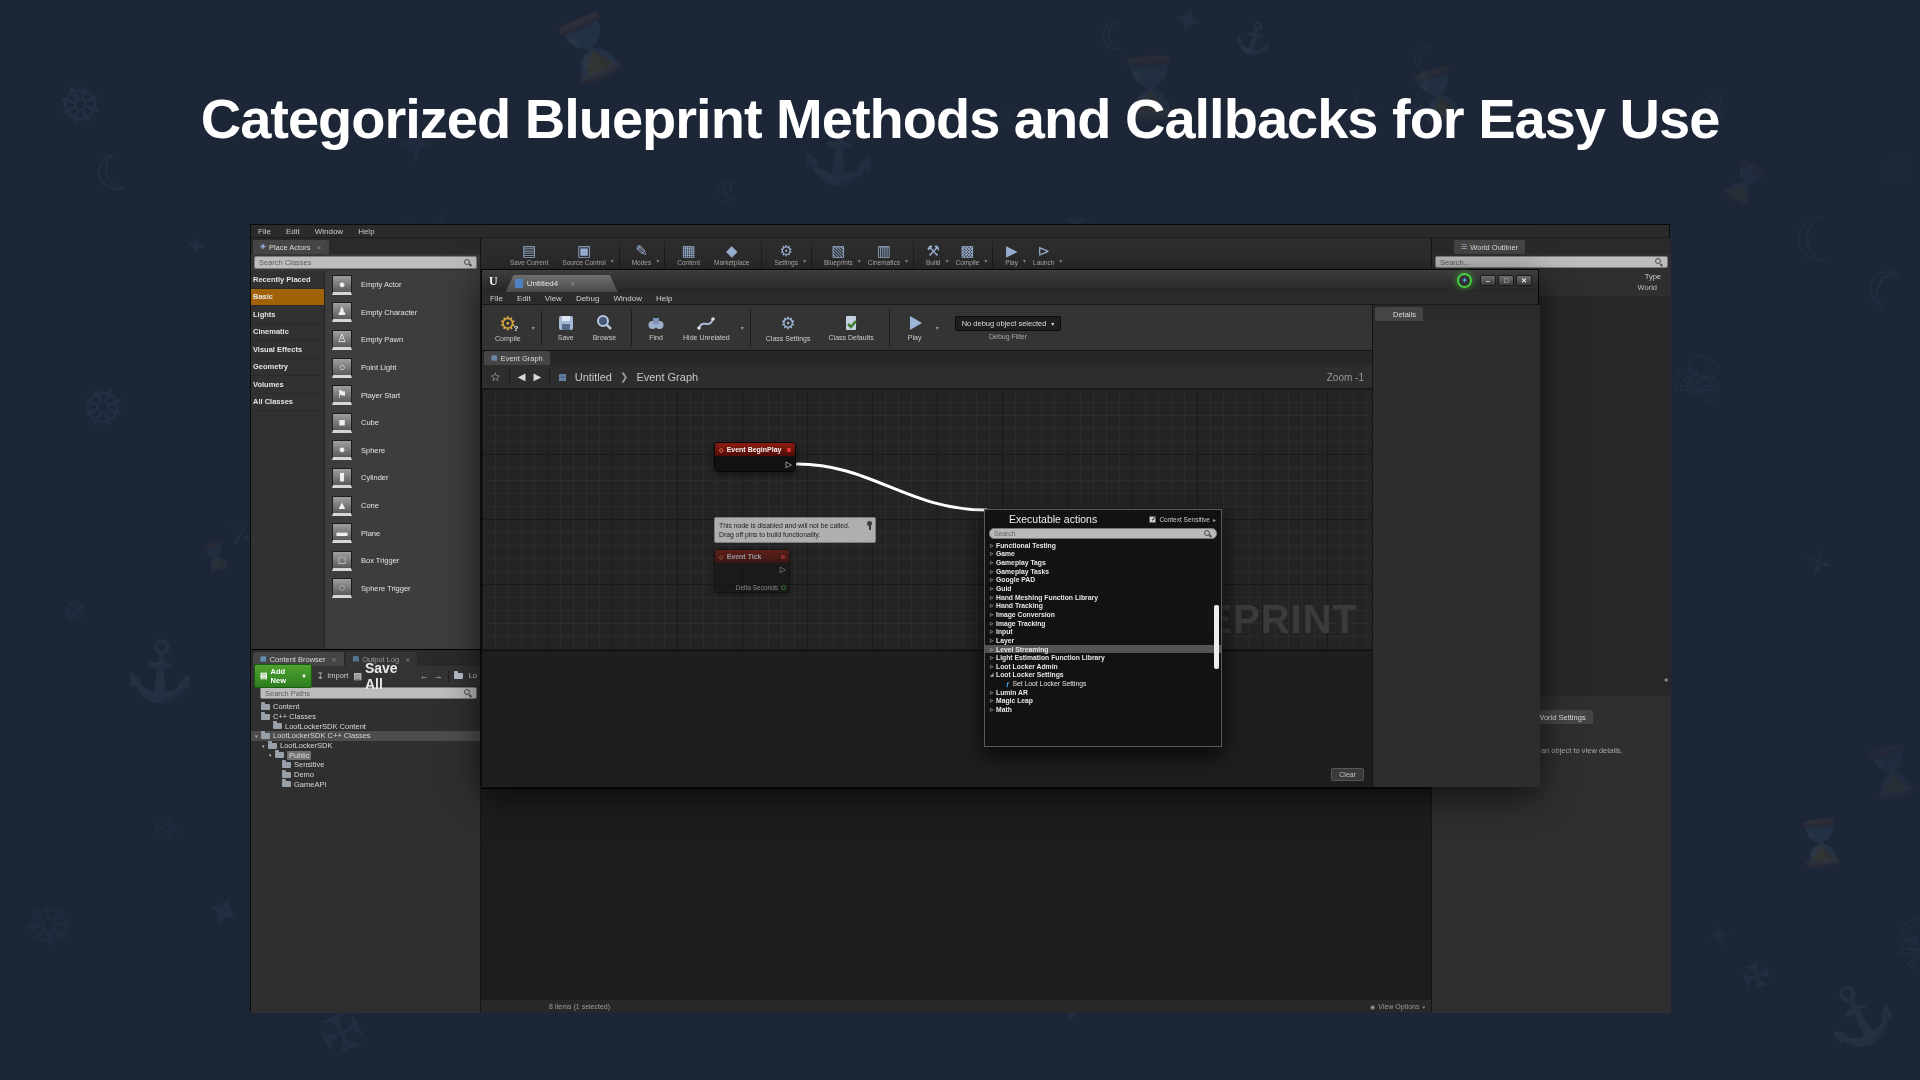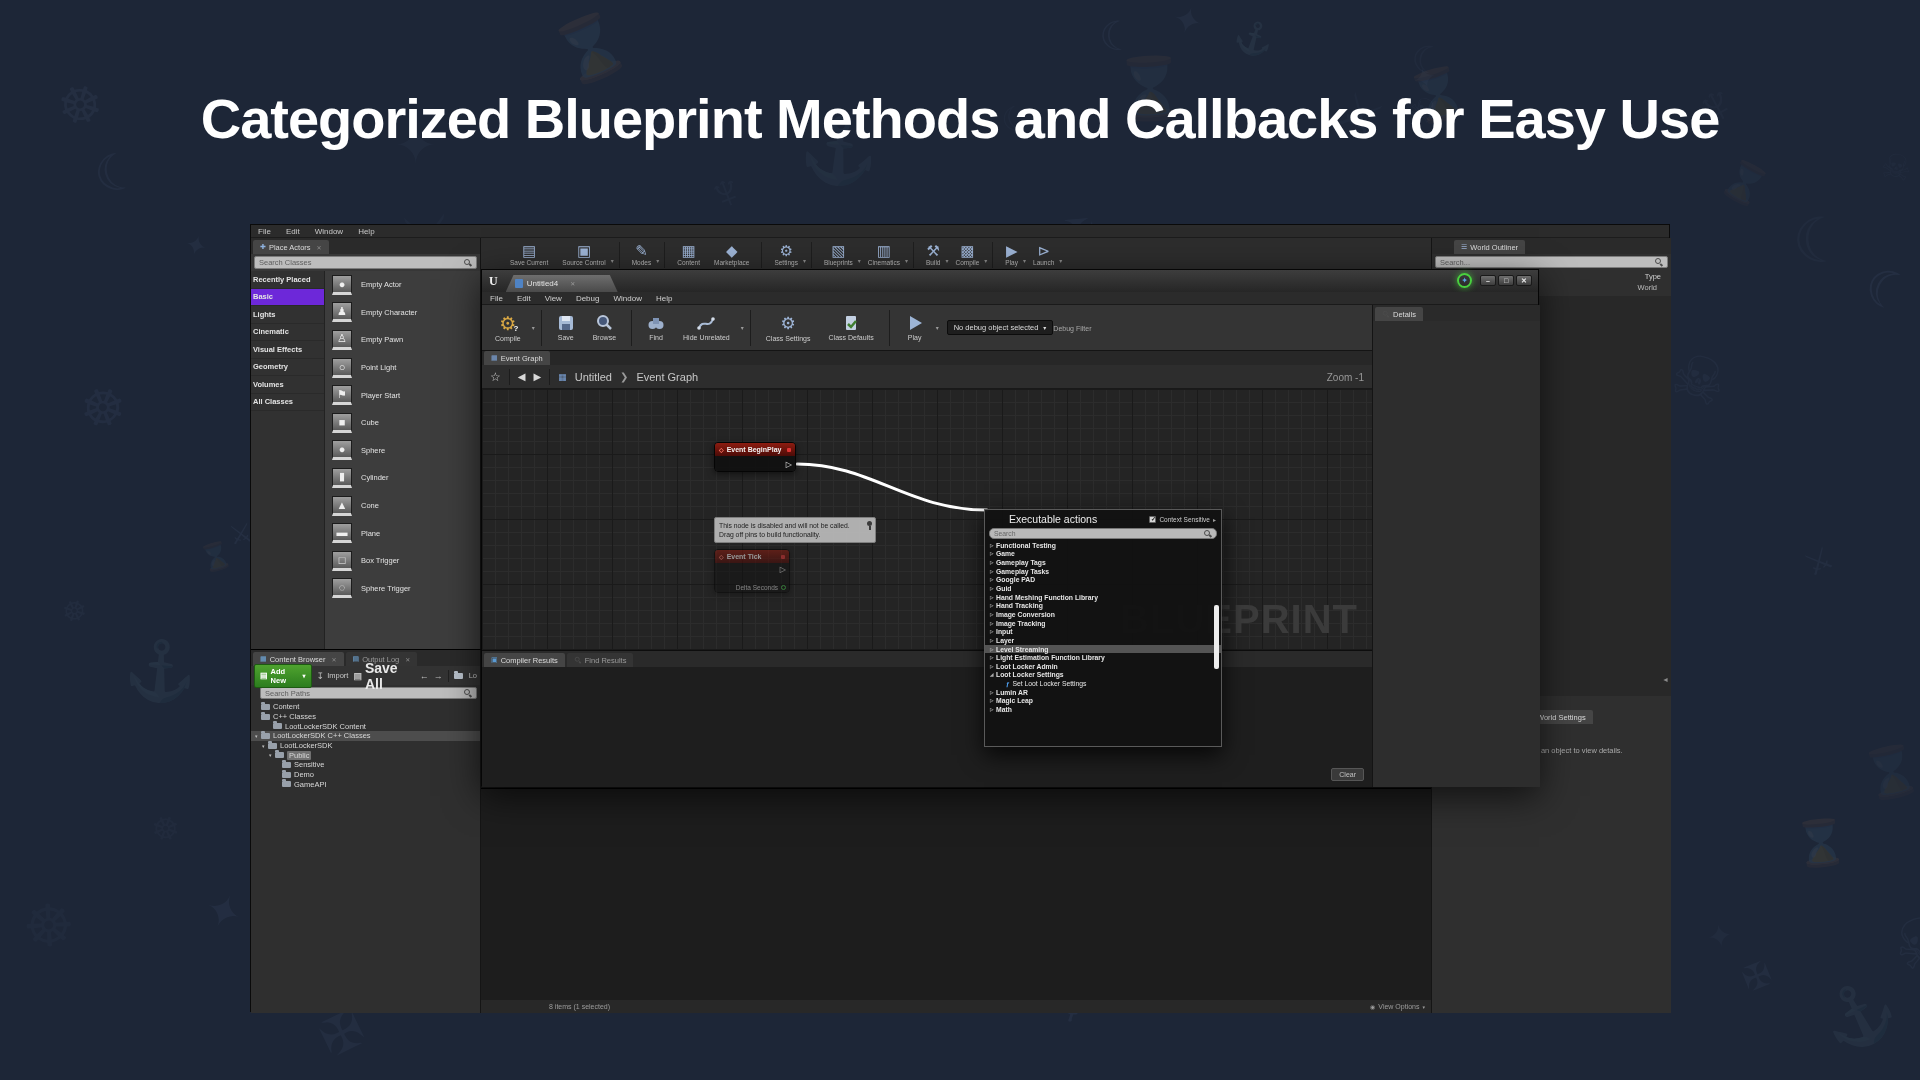--- a/index.html
+++ b/index.html
@@ -28,21 +28,21 @@
   .tab{background:#454545;height:14px;display:flex;align-items:center;gap:3px;padding:0 7px;font-size:7.5px;color:#dcdcdc;border-radius:2px 2px 0 0;margin-left:2px;}
   .tab.inactive{background:#343434;color:#9a9a9a;}
   .tab .x{color:#8a8a8a;font-size:6px;margin-left:3px;}
   .searchbox{margin:2px 3px;height:13px;background:#bdbdbd;border:1px solid #7c7c7c;border-radius:2px;display:flex;align-items:center;padding:0 4px;color:#5e5e5e;font-size:7.5px;justify-content:space-between;}
   .mag{position:relative;width:8px;height:8px;flex:0 0 auto;}
   .mag::before{content:"";position:absolute;left:0;top:0;width:4px;height:4px;border:1.4px solid #4c4c4c;border-radius:50%;}
   .mag::after{content:"";position:absolute;left:5px;top:5.5px;width:3px;height:1.5px;background:#4c4c4c;transform:rotate(45deg);}
   .pa-body{display:flex;height:378px;}
   .pa-cats{width:74px;background:#313131;border-right:1px solid #222;}
   .pa-cat{height:17.5px;display:flex;align-items:center;padding-left:2px;font-size:7.5px;font-weight:bold;color:#e4e4e4;border-bottom:1px solid #2a2a2a;}
-  .pa-cat.active{background:#6d28d9;}
+  .pa-cat.active{background:#a16207;}
   .pa-actors{flex:1;background:#3d3d3d;overflow:hidden;}
   .pa-actor{height:27.6px;display:flex;align-items:center;gap:9px;padding-left:7px;}
   .thumb{width:20px;height:20px;background:linear-gradient(#9f9f9f,#5a5a5a);border:1px solid #1c1c1c;display:flex;align-items:center;justify-content:center;font-size:11px;color:#efefef;border-bottom:3px solid #d6d6d6;}
   .pa-actor .lbl{font-size:7.5px;color:#e2e2e2;}
   
   .content-browser{position:absolute;left:0;top:424px;width:230px;height:364px;background:#2f2f2f;border-right:1px solid #151515;border-top:1px solid #000;}
   .cb-toolbar{height:19px;display:flex;align-items:center;gap:5px;padding:0 3px;background:#333;}
   .btn-addnew{background:linear-gradient(#4fa32f,#2c7d1e);border:1px solid #1d5a12;border-radius:2px;color:#fff;font-weight:bold;font-size:7.5px;padding:2px 5px;display:flex;align-items:center;gap:3px;}
   .cb-btn{display:flex;align-items:center;gap:3px;font-size:7.5px;color:#c9c9c9;}
   .cb-btn.bold{font-weight:bold;font-size:14px;color:#e9e9e9;justify-content:center;}
@@ -78,21 +78,21 @@
   .bp-menubar{position:absolute;left:0;top:22px;width:100%;height:13px;background:#2b2b2b;display:flex;align-items:center;gap:14px;padding-left:8px;font-size:8px;color:#cfcfcf;border-bottom:1px solid #1a1a1a;}
   .bp-toolbar{position:absolute;left:0;top:35px;width:890px;height:46px;background:#343434;border-bottom:1px solid #141414;display:flex;align-items:center;padding-left:4px;}
   .bpi{display:flex;flex-direction:column;align-items:center;justify-content:center;padding:0 9px;}
   .bpi .lbl{font-size:7px;color:#cdcdcd;margin-top:2px;white-space:nowrap;}
   .bp-sep{width:1px;height:36px;background:#1d1d1d;margin:0 6px;}
   .gear{font-size:19px;line-height:19px;color:#d9a844;position:relative;}
   .gear.blue{color:#9db4d6;font-size:17px;}
   .qbadge{position:absolute;right:-2px;top:5px;font-size:8px;font-weight:bold;color:#fff;}
   .qbadge::after{content:"?";}
   .caret{font-size:6px;color:#9a9a9a;margin-left:2px;}
-  .debug-group{display:flex;flex-direction:row;align-items:center;margin-left:8px;}
+  .debug-group{display:flex;flex-direction:column;align-items:center;margin-left:16px;}
   .debug-select{background:#1e1e1e;border:1px solid #0c0c0c;border-radius:2px;color:#dcdcdc;font-size:7.5px;padding:2px 6px;display:flex;gap:5px;align-items:center;}
   .debug-caption{font-size:7px;color:#a8a8a8;margin-top:2px;}
   .bp-graphtabs{position:absolute;left:0;top:81px;width:890px;height:14px;background:#272727;display:flex;align-items:flex-end;}
   .bp-breadcrumb{position:absolute;left:0;top:95px;width:890px;height:24px;background:#2d2d2d;border-bottom:1px solid #191919;display:flex;align-items:center;gap:8px;padding-left:8px;color:#d2d2d2;}
   .bc-sep{width:1px;height:16px;background:#1c1c1c;}
   .bc-txt{font-size:11px;color:#c8c8c8;}
   .bc-gt{font-size:10px;color:#9a9a9a;}
   .zoom-lbl{position:absolute;right:8px;top:0;height:24px;display:flex;align-items:center;font-size:10px;color:#989898;}
   .canvas{position:absolute;left:0;top:119px;width:890px;height:261px;background-color:#242424;background-image:linear-gradient(#1a1a1a 1px,transparent 1px),linear-gradient(90deg,#1a1a1a 1px,transparent 1px),linear-gradient(#2c2c2c 1px,transparent 1px),linear-gradient(90deg,#2c2c2c 1px,transparent 1px);background-size:65px 65px,65px 65px,13px 13px,13px 13px;overflow:hidden;}
   .watermark{position:absolute;right:14px;bottom:8px;font-size:40px;font-weight:bold;color:#3b3b3b;letter-spacing:1px;}
@@ -665,30 +665,20 @@
             <div style="text-align:right"><span class="pin-exec g" data-glyph="▷"></span></div>
             <div style="display:flex;justify-content:flex-end;align-items:center;gap:3px;font-size:6.5px;color:#cfcfcf">
               <span>Delta Seconds</span>
               <span class="pin-green"></span>
             </div>
           </div>
         </div>
       </div>
 
       <div class="bp-bottom">
-        <div class="tabstrip">
-          <div class="tab">
-            <span class="g" data-glyph="▣" style="color:#5a9bd4;font-size:7px"></span>
-            <span>Compiler Results</span>
-          </div>
-          <div class="tab inactive">
-            <span class="mag" style="transform:scale(.8)"></span>
-            <span>Find Results</span>
-          </div>
-        </div>
         <div class="clear-btn">Clear</div>
       </div>
 
       <div class="bp-details">
         <div class="tabstrip">
           <div class="tab">
             <span class="mag" style="transform:scale(.8)"></span>
             <span>Details</span>
           </div>
         </div>

